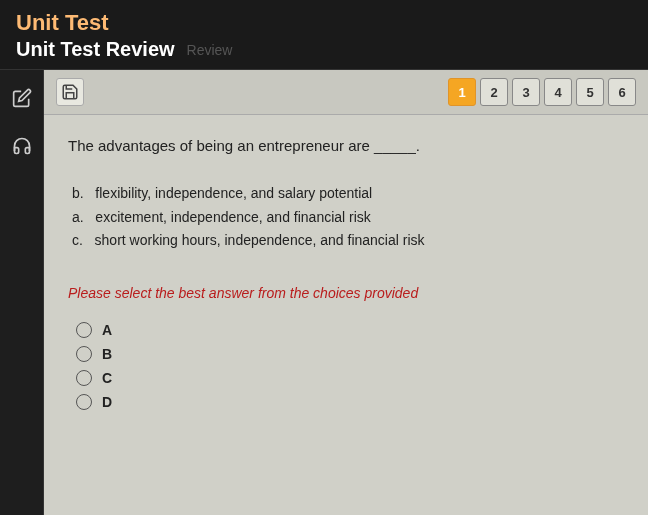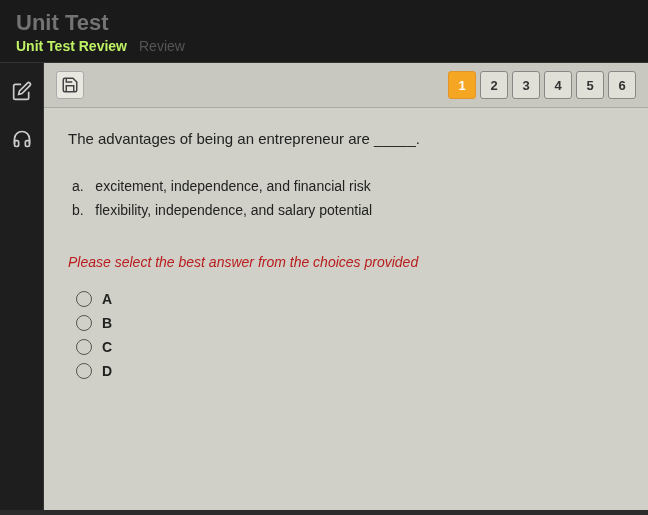--- a/index.html
+++ b/index.html
@@ -13,36 +13,36 @@
       position: relative;
     }
 
     .header {
       background: #1a1a1a;
       padding: 10px 16px 8px 16px;
       border-bottom: 1px solid #333;
     }
 
     .header-title {
-      color: #737373;
+      color: #fdba74;
       font-size: 22px;
       font-weight: bold;
       line-height: 1.2;
     }
 
     .header-subtitle-row {
       display: flex;
       align-items: center;
       gap: 12px;
       margin-top: 2px;
     }
 
     .header-subtitle {
-      color: #bef264;
-      font-size: 14px;
+      color: #ffffff;
+      font-size: 20px;
       font-weight: 600;
     }
 
     .status-badge {
       color: #555;
       font-size: 14px;
       font-weight: normal;
     }
 
     .main-layout {
@@ -251,26 +251,30 @@
         <div class="page-btn">5</div>
         <div class="page-btn">6</div>
       </div>
     </div>
 
     <div class="question-area">
       <div class="question-text">The advantages of being an entrepreneur are _____.</div>
 
       <ul class="answer-list">
         <li>
+          <span>b.&nbsp;&nbsp;</span>
+          <span>flexibility, independence, and salary potential</span>
+        </li>
+        <li>
           <span>a.&nbsp;&nbsp;</span>
           <span>excitement, independence, and financial risk</span>
         </li>
         <li>
-          <span>b.&nbsp;&nbsp;</span>
-          <span>flexibility, independence, and salary potential</span>
+          <span>c.&nbsp;&nbsp;</span>
+          <span>short working hours, independence, and financial risk</span>
         </li>
       </ul>
 
       <div class="instruction-text">Please select the best answer from the choices provided</div>
 
       <div class="radio-group">
         <label class="radio-option">
           <div class="radio-circle"></div>
           <span class="radio-label">A</span>
         </label>

